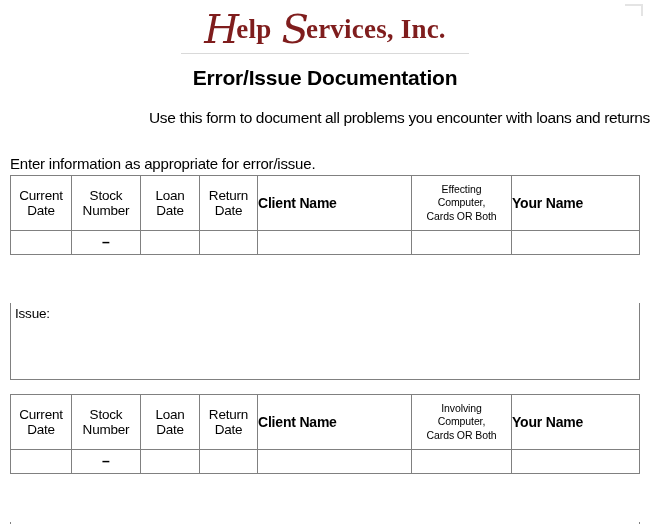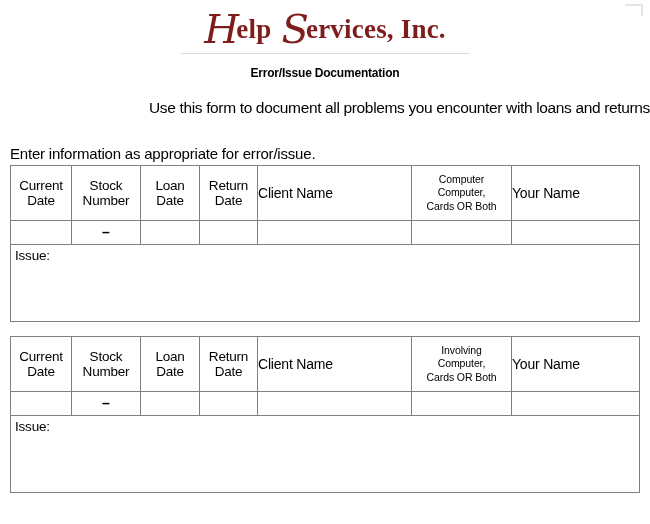--- a/index.html
+++ b/index.html
@@ -54,21 +54,21 @@
   .logo .word2 { margin-left: 10px; }
   .logo-rule {
     width: 288px;
     height: 1px;
     background: #d9d9d9;
     margin: 8px auto 0 auto;
   }
 
   .doc-title {
     text-align: center;
-    font-size: 12px;
+    font-size: 21px;
     font-weight: bold;
     margin-top: 12px;
     letter-spacing: -0.2px;
   }
 
   .doc-subtitle {
     text-align: right;
     font-size: 15.5px;
     margin-top: 19px;
     letter-spacing: -0.35px;
@@ -112,20 +112,21 @@
     font-size: 13.5px;
     line-height: 1.12;
     letter-spacing: -0.2px;
     padding: 0 2px;
   }
   .hd-left {
     text-align: left;
     font-size: 14px;
     letter-spacing: -0.2px;
     padding-left: 5px;
+    font-weight: bold;
   }
   .hd-small {
     text-align: center;
     font-size: 10.5px;
     line-height: 1.25;
     letter-spacing: -0.1px;
     padding: 0 2px;
   }
 
   .data-row td { height: 23px; }
@@ -140,20 +141,21 @@
     border: 1px solid #808080;
     border-top: none;
     width: 628px;
     height: 76px;
     box-sizing: content-box;
   }
   .issue-label {
     font-size: 13.5px;
     letter-spacing: -0.2px;
     padding: 3px 0 0 4px;
+    margin-top: 48px;
   }
 </style>
 </head>
 <body>
 
 <div class="corner-mark"></div>
 
 <div class="logo-block">
   <div class="logo">
     <span class="script">H</span><span>elp</span><span class="script word2">S</span><span>ervices, Inc.</span>
@@ -191,21 +193,21 @@
       <td class="hd-center">
         <div>Loan</div>
         <div>Date</div>
       </td>
       <td class="hd-center">
         <div>Return</div>
         <div>Date</div>
       </td>
       <td class="hd-left">Client Name</td>
       <td class="hd-small">
-        <div>Computer</div>
+        <div>Effecting</div>
         <div>Computer,</div>
         <div>Cards OR Both</div>
       </td>
       <td class="hd-left">Your Name</td>
     </tr>
     <tr class="data-row">
       <td></td>
       <td class="data-dash">–</td>
       <td></td>
       <td></td>

